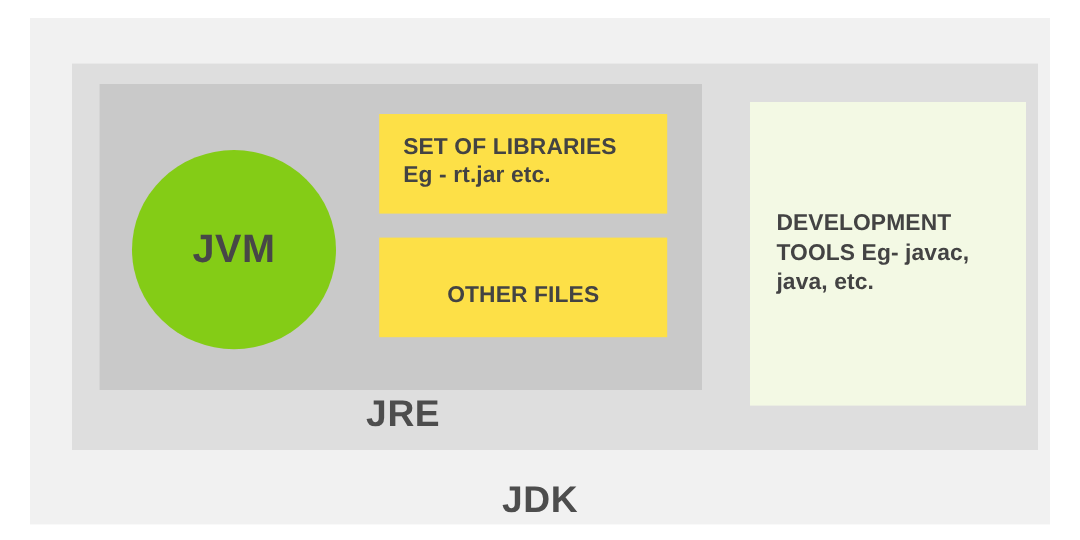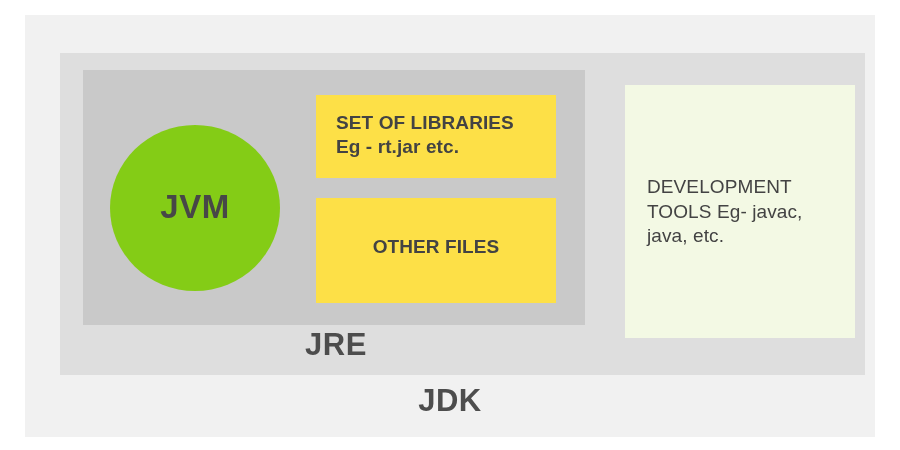--- a/index.html
+++ b/index.html
@@ -96,21 +96,21 @@
     color: #434343;
     line-height: 1.28;
     white-space: pre-line;
     letter-spacing: 0.1px;
   }
 
   .other-files-card {
     left: 233px;  
     top: 128px;   
     width: 240px;
-    height: 105px;
+    height: 83px;
   }
   .other-files-card .card-text {
     position: absolute;
     left: 0;
     right: 0;
     top: 38px;
     text-align: center;
     font-size: 19px;
     font-weight: bold;
     color: #434343;
@@ -124,21 +124,21 @@
     width: 230px;
     height: 253px;
     background: #f3f9e4;
   }
   .dev-tools-card .card-text {
     position: absolute;
     left: 22px;
     top: 90px;
     right: 8px;
     font-size: 19px;
-    font-weight: normal;
+    font-weight: bold;
     color: #434343;
     line-height: 1.3;
     white-space: pre-line;
     letter-spacing: 0.1px;
   }
 
   
   .jre-caption {
     position: absolute;
     left: 0;
@@ -148,21 +148,21 @@
     font-size: 31px;
     font-weight: bold;
     color: #4d4d4d;
     letter-spacing: 0.5px;
   }
 
   
   .jdk-caption {
     position: absolute;
     left: 0;
-    top: 368px;   
+    top: 384px;   
     width: 850px;
     text-align: center;
     font-size: 31px;
     font-weight: bold;
     color: #4d4d4d;
     letter-spacing: 0.5px;
   }
 </style>
 </head>
 <body>

